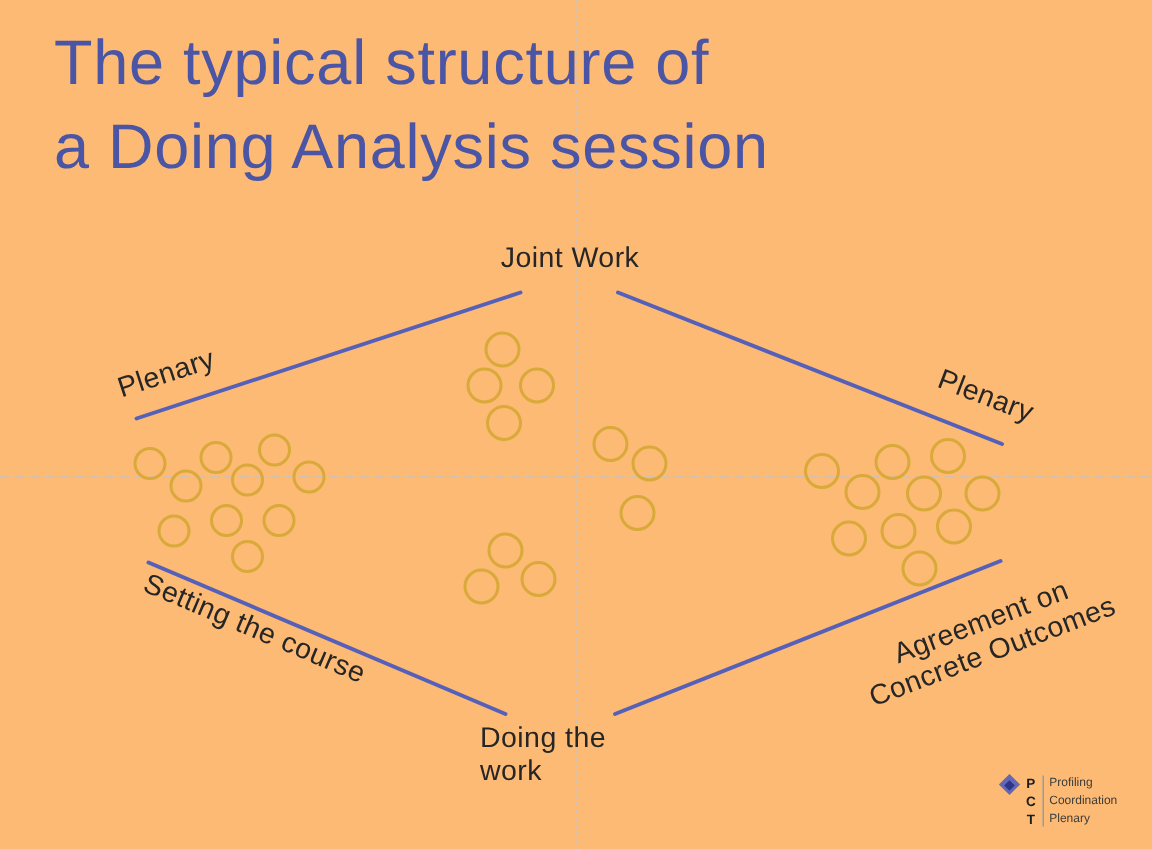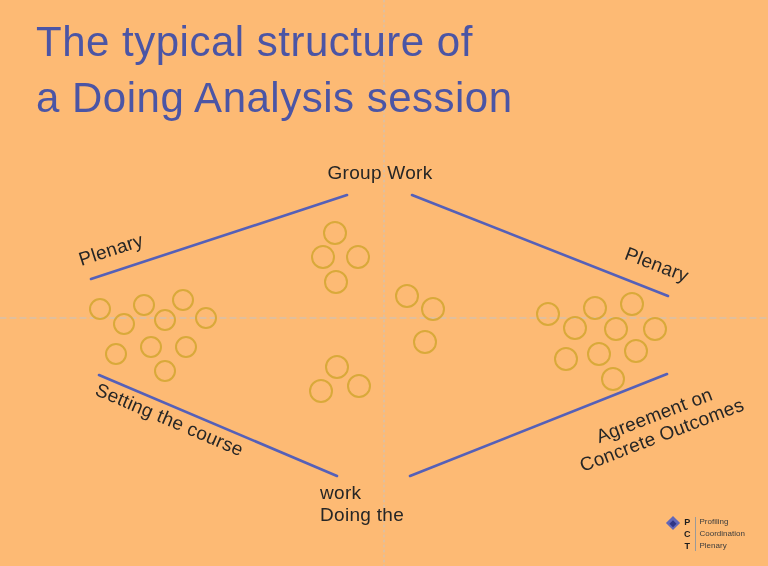--- a/index.html
+++ b/index.html
@@ -105,36 +105,36 @@
       <circle cx="599" cy="354" r="11" fill="none" stroke="#d9a93a" stroke-width="2"></circle>
       <circle cx="636" cy="351" r="11" fill="none" stroke="#d9a93a" stroke-width="2"></circle>
       <circle cx="613" cy="379" r="11" fill="none" stroke="#d9a93a" stroke-width="2"></circle>
     </svg>
 
   <h1 class="title">
     <span class="tl">The typical structure of</span>
     <span class="tl">a Doing Analysis session</span>
   </h1>
 
-  <div class="lbl lbl-group-work">Group Work</div>
+  <div class="lbl lbl-group-work">Joint Work</div>
 
   <div class="lbl lbl-plenary-left">Plenary</div>
 
   <div class="lbl lbl-plenary-right">Plenary</div>
 
   <div class="lbl lbl-setting">Setting the course</div>
 
   <div class="lbl lbl-agreement">
     <span>Agreement on</span>
     <span>Concrete Outcomes</span>
   </div>
 
   <div class="lbl lbl-doing">
+    <span>Doing the</span>
     <span>work</span>
-    <span>Doing the</span>
   </div>
 
   <div class="logo">
     <span class="diamond">
         <span class="inner"></span>
       </span>
     <div class="letters">
       <span>P</span>
       <span>C</span>
       <span>T</span>

